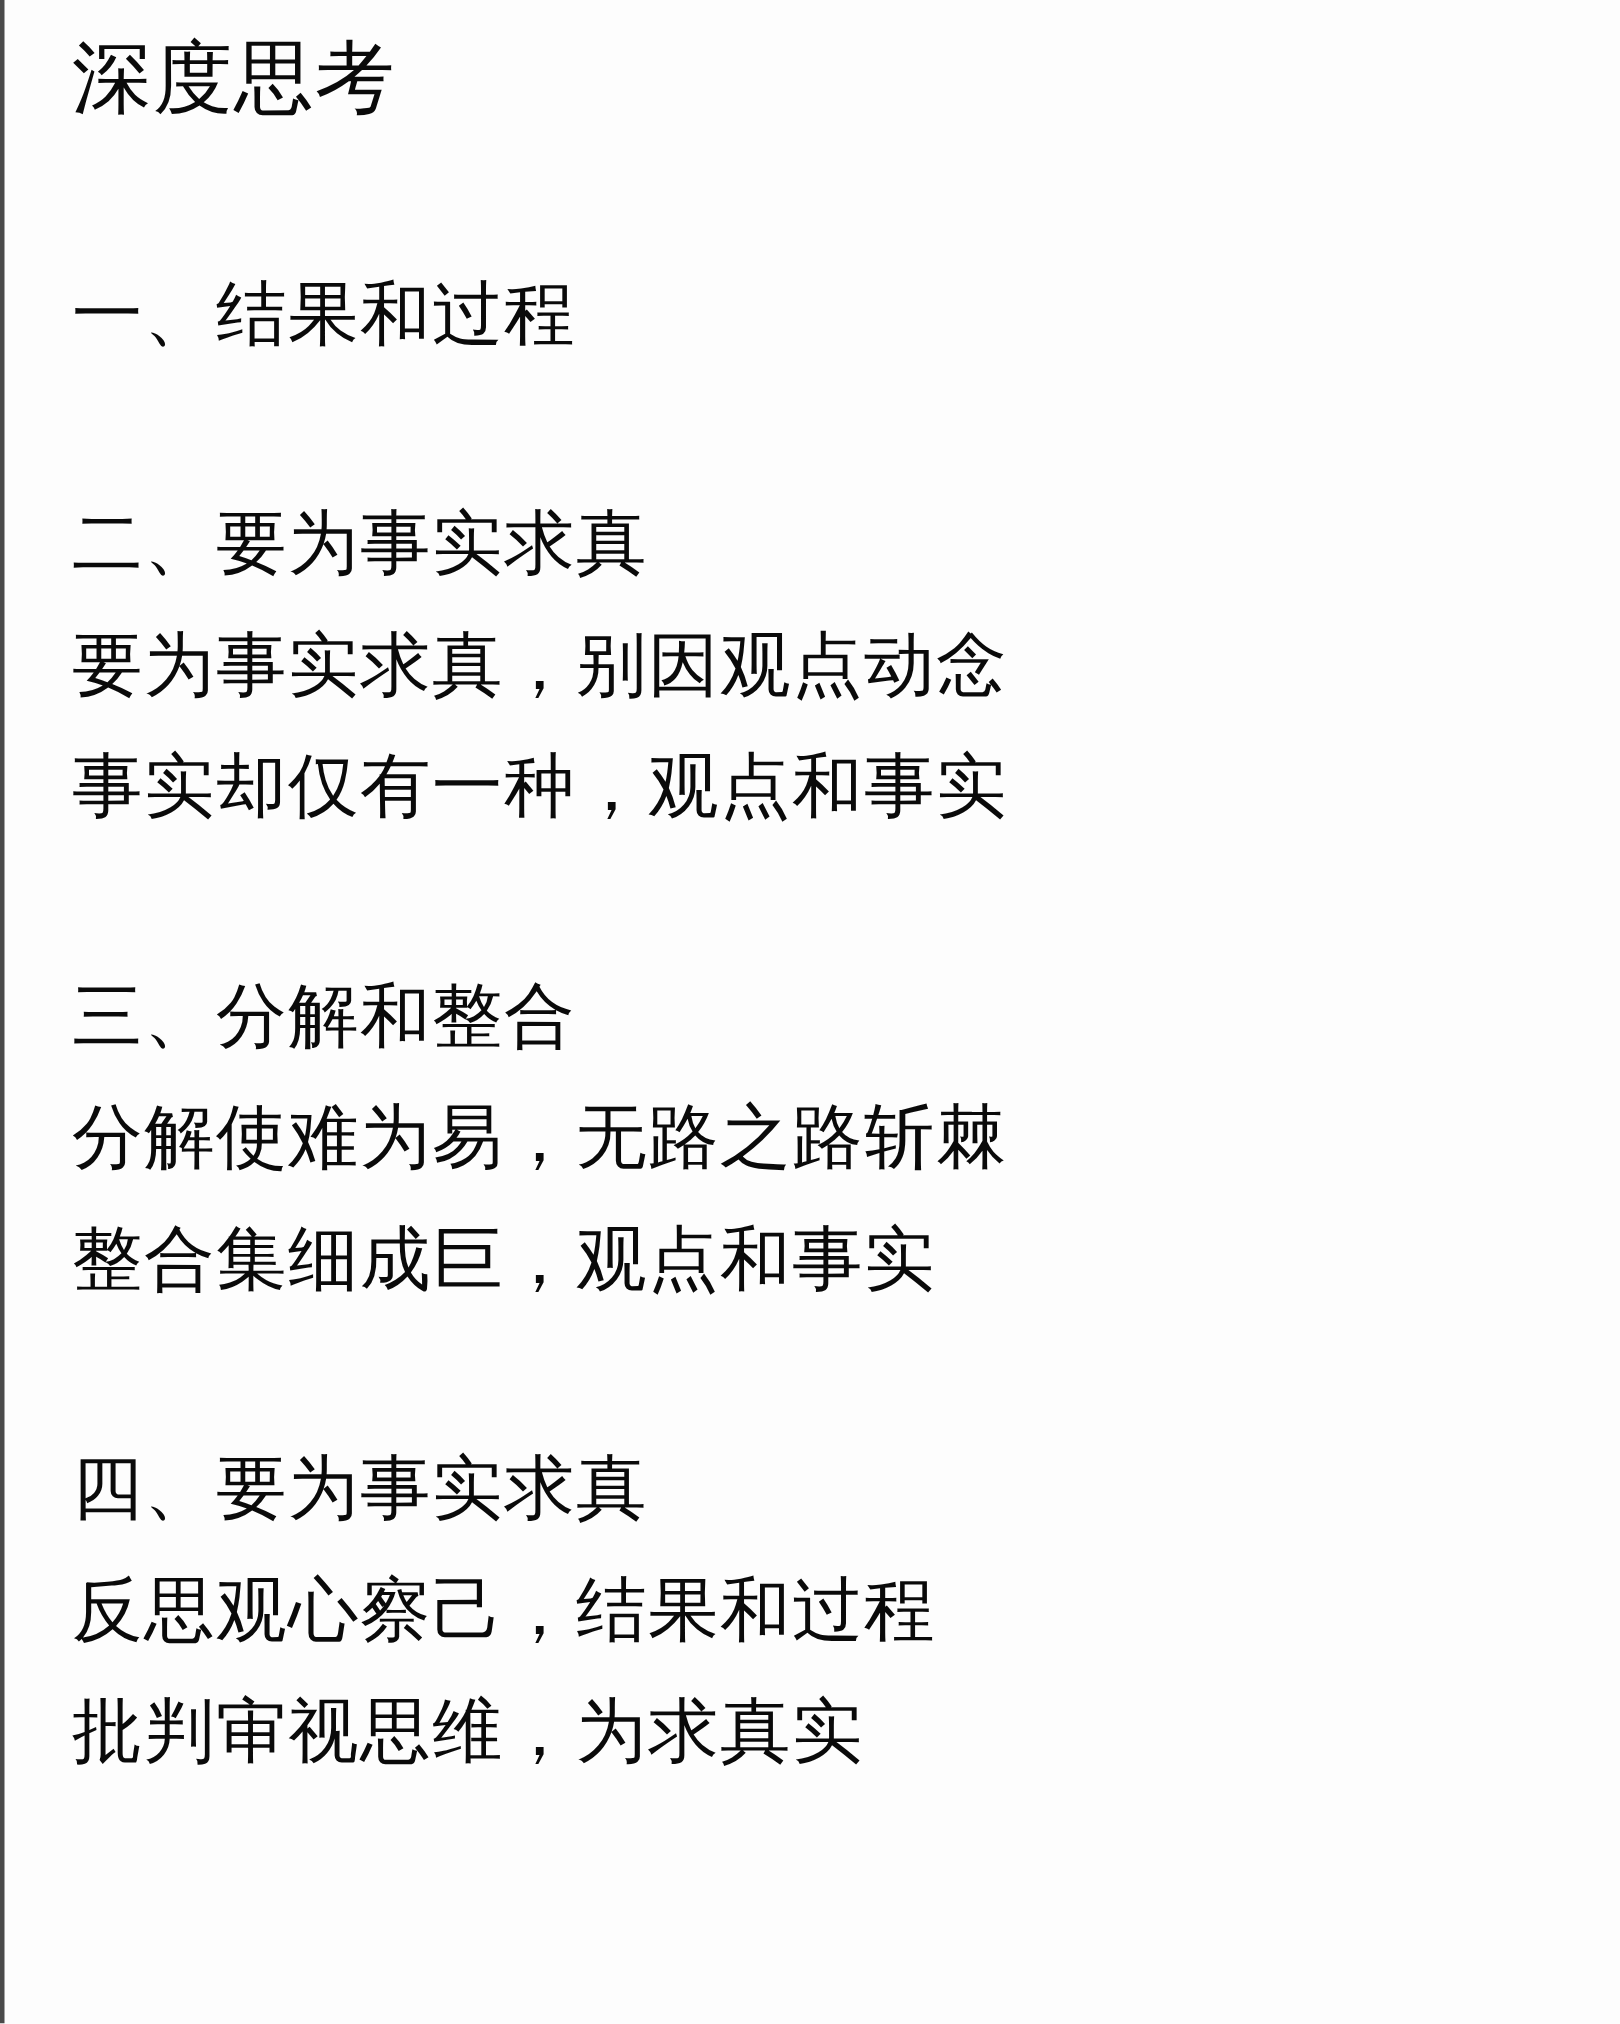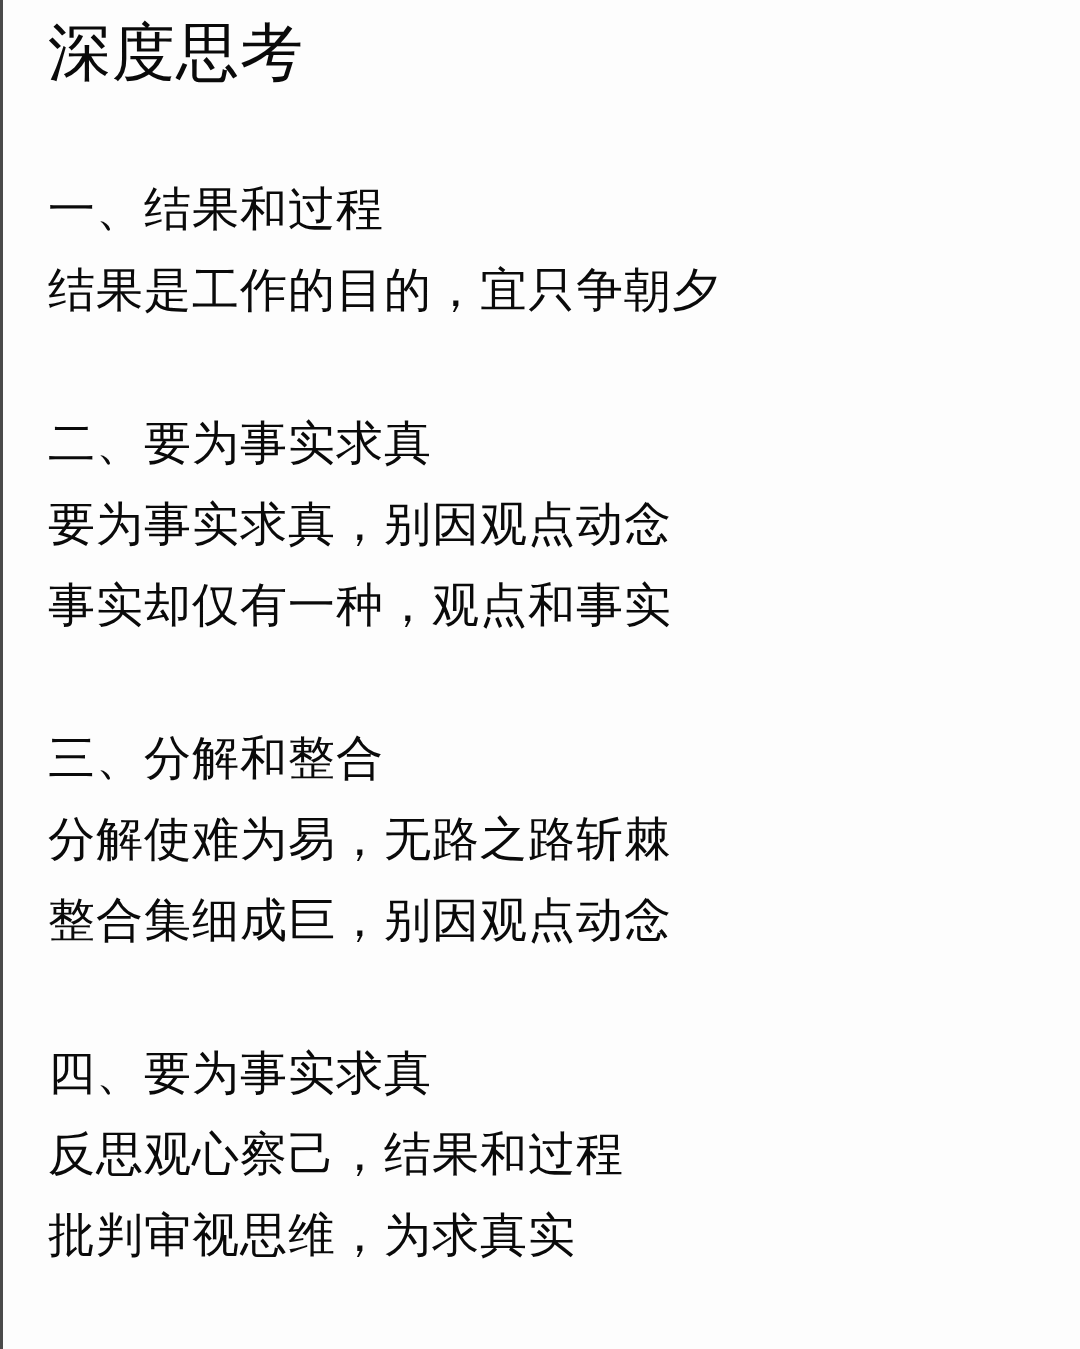--- a/index.html
+++ b/index.html
@@ -28,53 +28,52 @@
   .edge-line {
     position: absolute;
     left: 0;
     top: 0;
     width: 3px;
     height: 100%;
     background: var(--left-edge-line, #4a4a4a);
   }
   .title {
     margin: 0 0 75px 0;
-    font-size: 63px;
+    font-size: 53px;
     font-weight: 500;
   }
   .section {
     margin: 0 0 72px 0;
   }
   .line {
     white-space: nowrap;
   }
 </style>
 </head>
 <body>
 
 <div class="page">
   <div class="edge-line"></div>
 
   <h1 class="line title">深度思考</h1>
 
   <section class="section">
     <div class="line heading">一、结果和过程</div>
-    <div class="line">结果是工作的目的，宜只争朝夕</div>
   </section>
 
   <section class="section">
     <div class="line heading">二、要为事实求真</div>
     <div class="line">要为事实求真，别因观点动念</div>
     <div class="line">事实却仅有一种，观点和事实</div>
   </section>
 
   <section class="section">
     <div class="line heading">三、分解和整合</div>
     <div class="line">分解使难为易，无路之路斩棘</div>
-    <div class="line">整合集细成巨，别因观点动念</div>
+    <div class="line">整合集细成巨，观点和事实</div>
   </section>
 
   <section class="section">
     <div class="line heading">四、要为事实求真</div>
     <div class="line">反思观心察己，结果和过程</div>
     <div class="line">批判审视思维，为求真实</div>
   </section>
 </div>
 
 </body></html>

